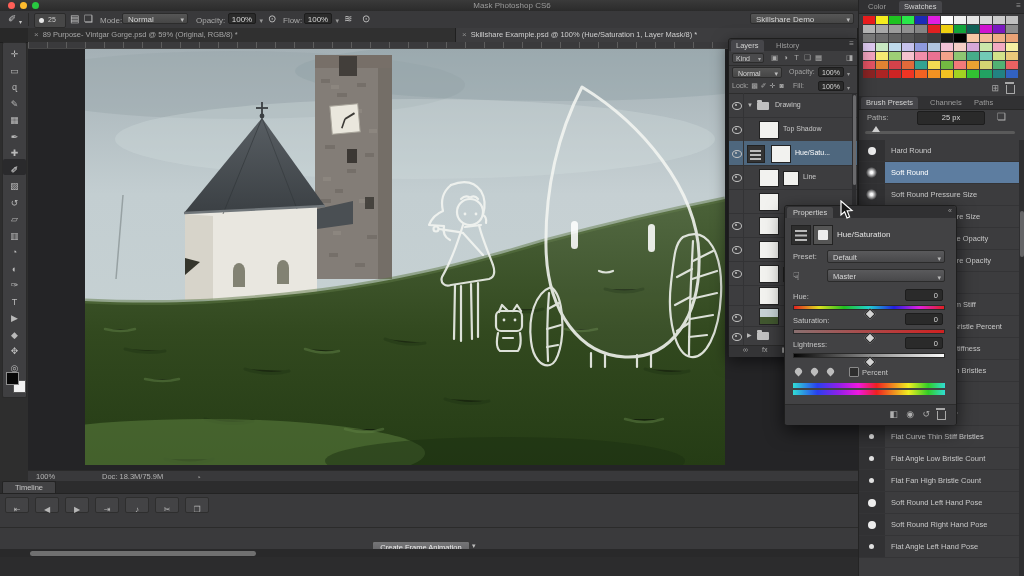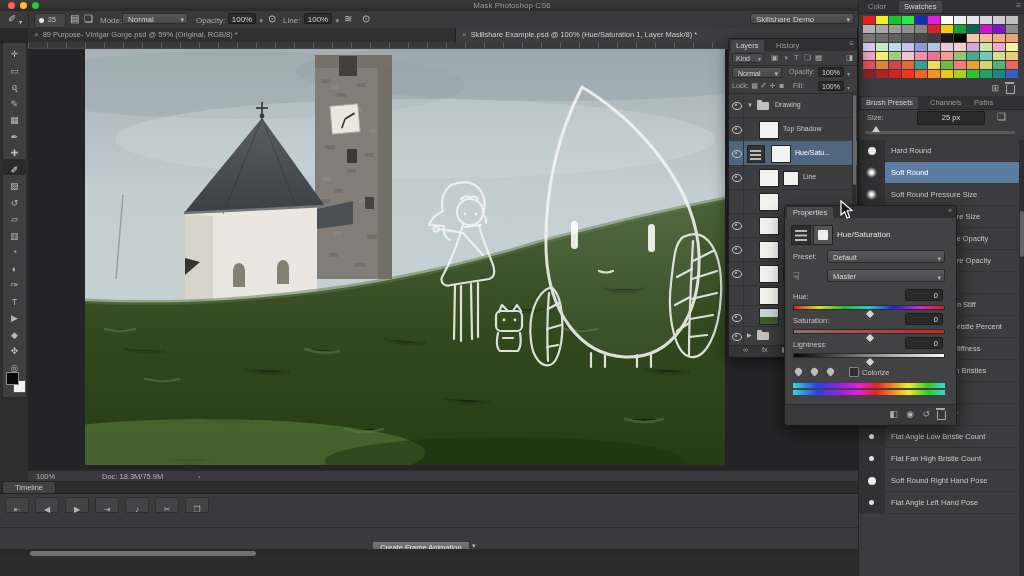--- a/index.html
+++ b/index.html
@@ -182,21 +182,21 @@
       <span class="pdot"></span>
       <span class="pnum">25</span>
     </div>
     <span class="ob-icon abs" style="left:70px">▤</span>
     <span class="ob-icon abs" style="left:84px">❏</span>
     <span class="ob-label abs" style="left:100px">Mode:</span>
     <div class="dd abs" style="left:122px;width:66px">Normal</div>
     <span class="ob-label abs" style="left:196px">Opacity:</span>
     <div class="valbox abs" style="left:228px;width:28px">100%</div>
     <span class="ob-icon abs" style="left:268px">⊙</span>
-    <span class="ob-label abs" style="left:283px">Line:</span>
+    <span class="ob-label abs" style="left:283px">Flow:</span>
     <div class="valbox abs" style="left:304px;width:28px">100%</div>
     <span class="ob-icon abs" style="left:344px">≋</span>
     <span class="ob-icon abs" style="left:362px">⊙</span>
     <div class="dd abs" id="workspace-dd">Skillshare Demo</div>
   </div>
 
   <div id="tabbar" class="abs">
     <div class="doctab inactive abs" style="left:28px;width:428px"><span class="closex">×</span><span>89 Purpose- Vintgar Gorge.psd @ 59% (Original, RGB/8) *</span></div>
     <div class="doctab active abs" style="left:456px;width:402px"><span class="closex">×</span><span>Skillshare Example.psd @ 100% (Hue/Saturation 1, Layer Mask/8) *</span></div>
   </div>
@@ -489,21 +489,21 @@
       <span class="trash-icon" style="right:10px"></span>
     </div>
 
     <div id="brush-panel" class="abs">
       <div class="ptabrow">
         <span class="ptab active" style="left:2px">Brush Presets</span>
         <span class="ptab" style="left:66px">Channels</span>
         <span class="ptab" style="left:110px">Paths</span>
       </div>
       <div id="size-row" class="abs">
-        <span class="abs" style="left:8px;top:2px;color:#b0b0b0">Size:</span>
+        <span class="abs" style="left:8px;top:2px;color:#b0b0b0">Paths:</span>
         <div id="size-field" class="abs">25 px</div>
         <span class="abs" style="left:138px;top:0;color:#b0b0b0;font-size:10px">❏</span>
       </div>
       <div id="size-slider" class="abs"></div>
       <div id="size-thumb" class="abs"></div>
       <div id="brush-list" class="abs">
         <div class="brush-row" data-icon="hard">
             <span class="brush-dot"></span>
             <span class="brush-name">Hard Round</span>
           </div>
@@ -550,25 +550,33 @@
           <div class="brush-row" data-icon="bristle">
             <span class="brush-dot"></span>
             <span class="brush-name">Flat Point Stiff</span>
           </div>
           <div class="brush-row" data-icon="bristle">
             <span class="brush-dot"></span>
             <span class="brush-name">Flat Blunt Short Stiff</span>
           </div>
           <div class="brush-row" data-icon="bristle">
             <span class="brush-dot"></span>
+            <span class="brush-name">Flat Curve Thin Stiff Bristles</span>
+          </div>
+          <div class="brush-row" data-icon="bristle">
+            <span class="brush-dot"></span>
             <span class="brush-name">Flat Angle Low Bristle Count</span>
           </div>
           <div class="brush-row" data-icon="bristle">
             <span class="brush-dot"></span>
             <span class="brush-name">Flat Fan High Bristle Count</span>
+          </div>
+          <div class="brush-row" data-icon="hard">
+            <span class="brush-dot"></span>
+            <span class="brush-name">Soft Round Left Hand Pose</span>
           </div>
           <div class="brush-row" data-icon="hard">
             <span class="brush-dot"></span>
             <span class="brush-name">Soft Round Right Hand Pose</span>
           </div>
           <div class="brush-row" data-icon="bristle">
             <span class="brush-dot"></span>
             <span class="brush-name">Flat Angle Left Hand Pose</span>
           </div>
       </div>
@@ -704,21 +712,21 @@
     <div id="sat-track" class="slider-track abs" style="top:123px"></div>
     <div class="thumb abs" style="top:128px"></div>
     <span class="slider-label abs" style="top:134px">Lightness:</span>
     <div class="slider-val abs" style="top:131px">0</div>
     <div id="light-track" class="slider-track abs" style="top:147px"></div>
     <div class="thumb abs" style="top:152px"></div>
     <span class="dropper" style="left:10px"></span>
     <span class="dropper" style="left:26px"></span>
     <span class="dropper" style="left:42px"></span>
     <span class="checkbox abs"></span>
-    <span id="colorize-label" class="abs">Colorize</span>
+    <span id="colorize-label" class="abs">Percent</span>
     <div class="spectrum abs" style="top:177px"></div>
     <div class="spectrum abs" style="top:184px"></div>
     <div id="props-footer" class="abs">
       <span class="ficon" style="right:58px">◧</span>
       <span class="ficon" style="right:42px">◉</span>
       <span class="ficon" style="right:26px">↺</span>
       <span class="trash-icon" style="right:10px;top:6px"></span>
     </div>
   </div>
 

